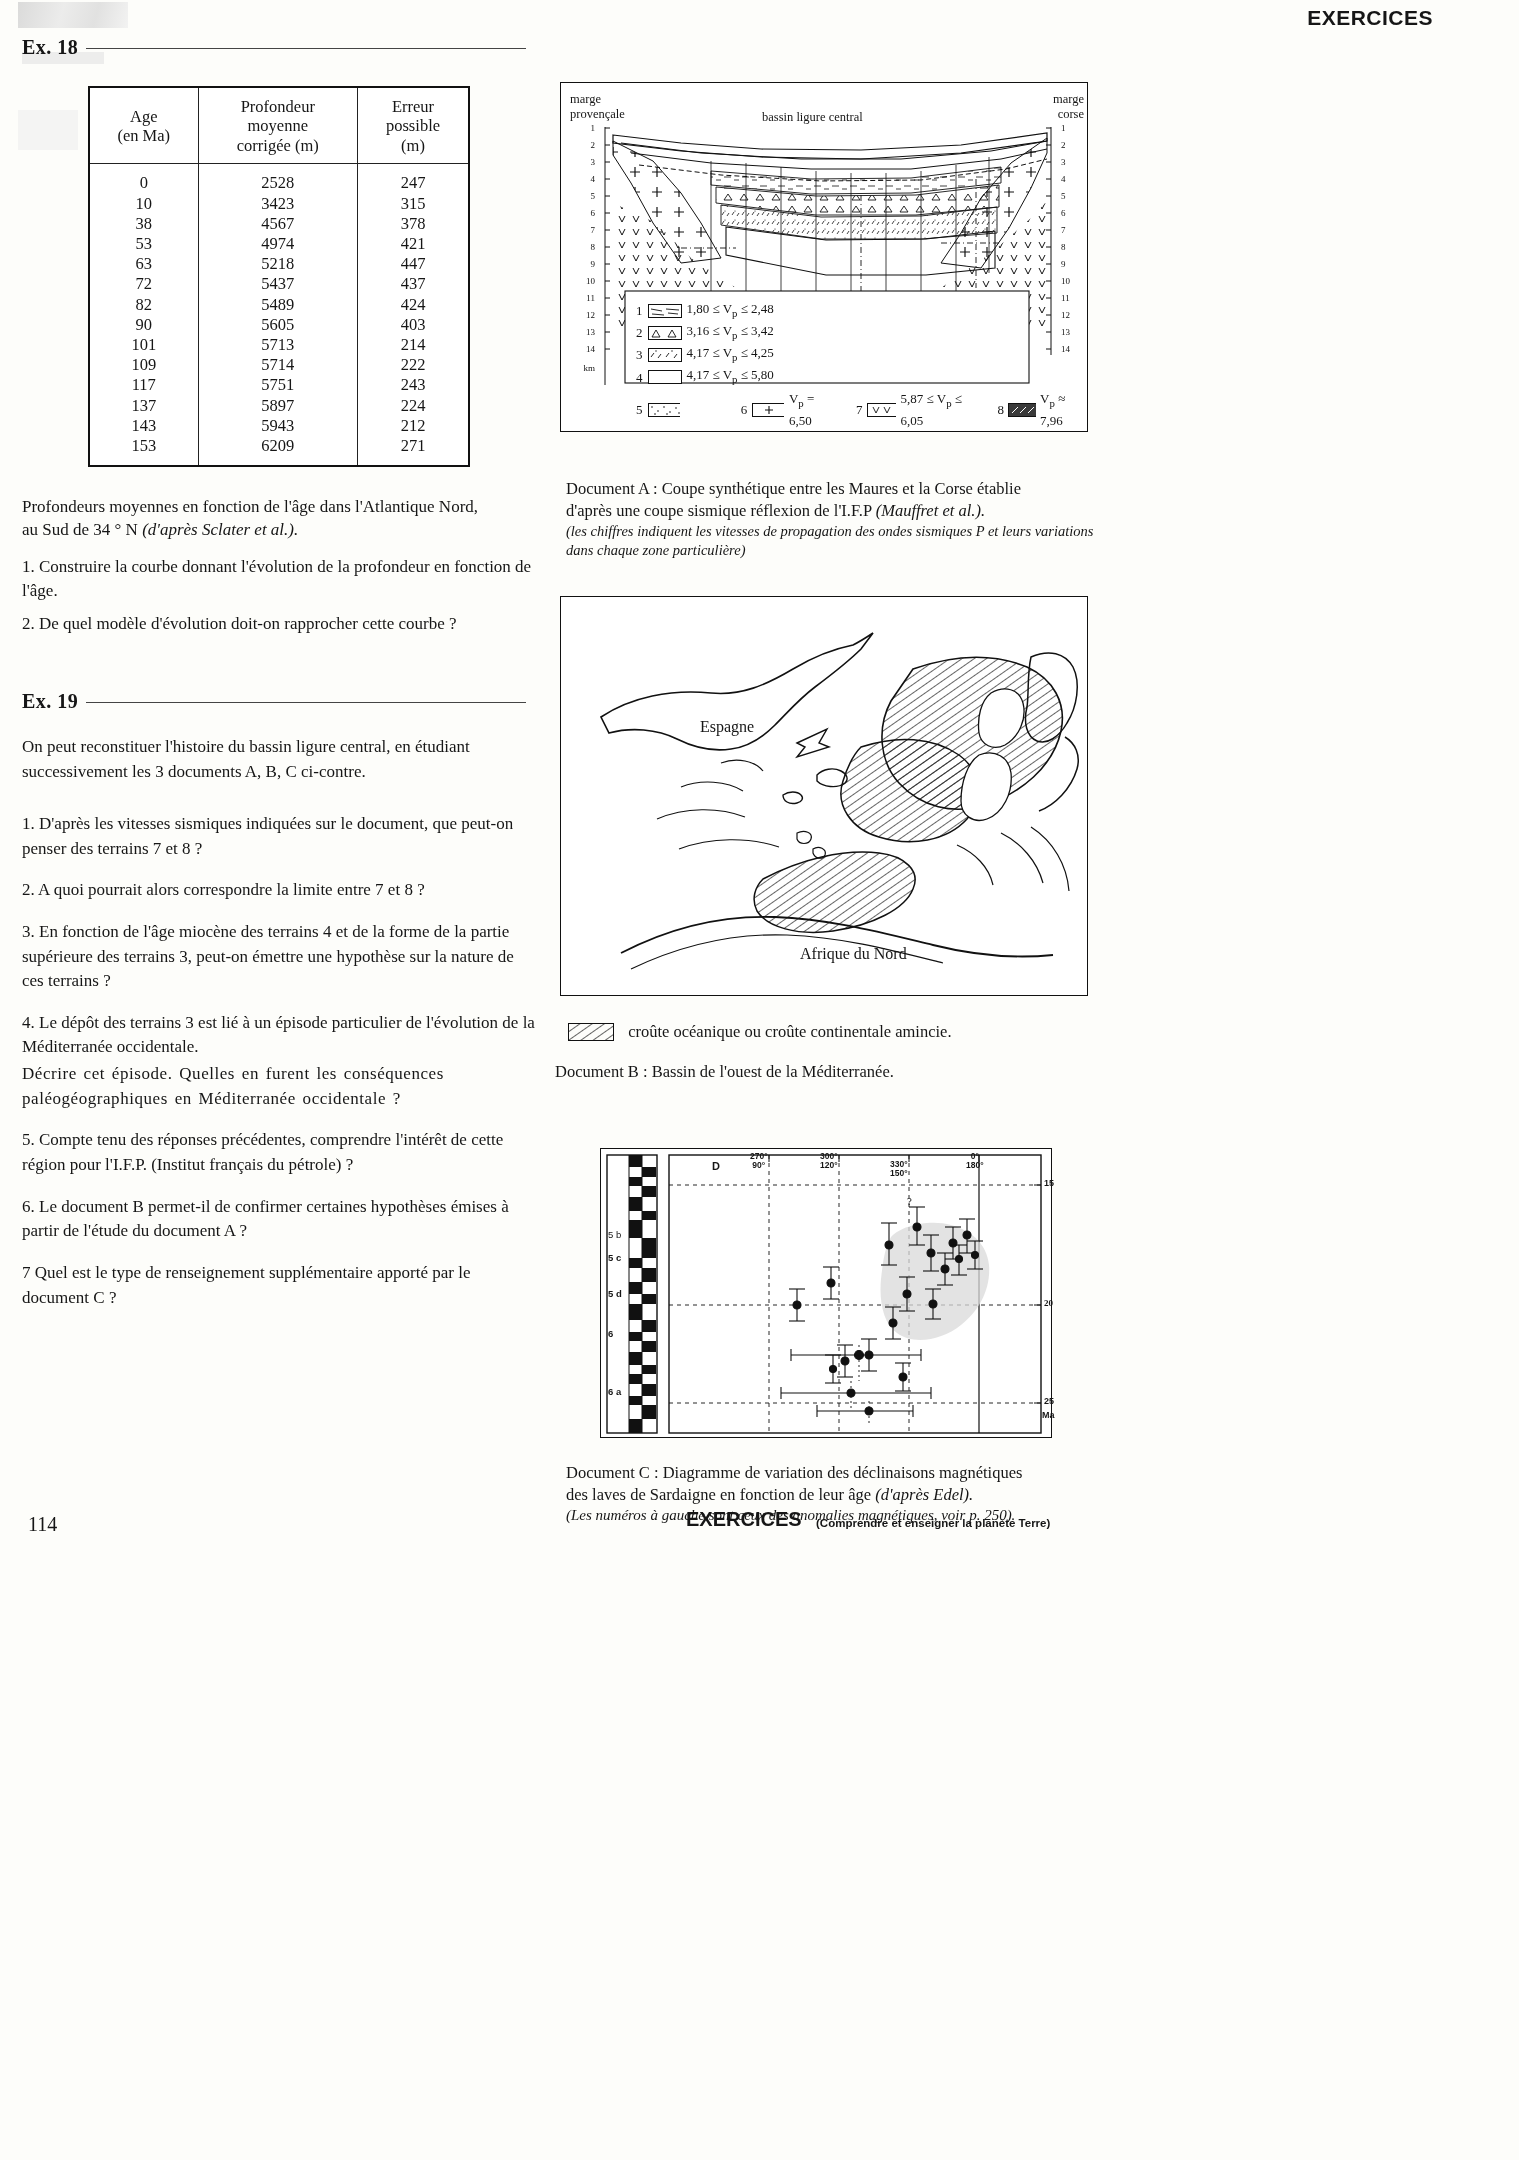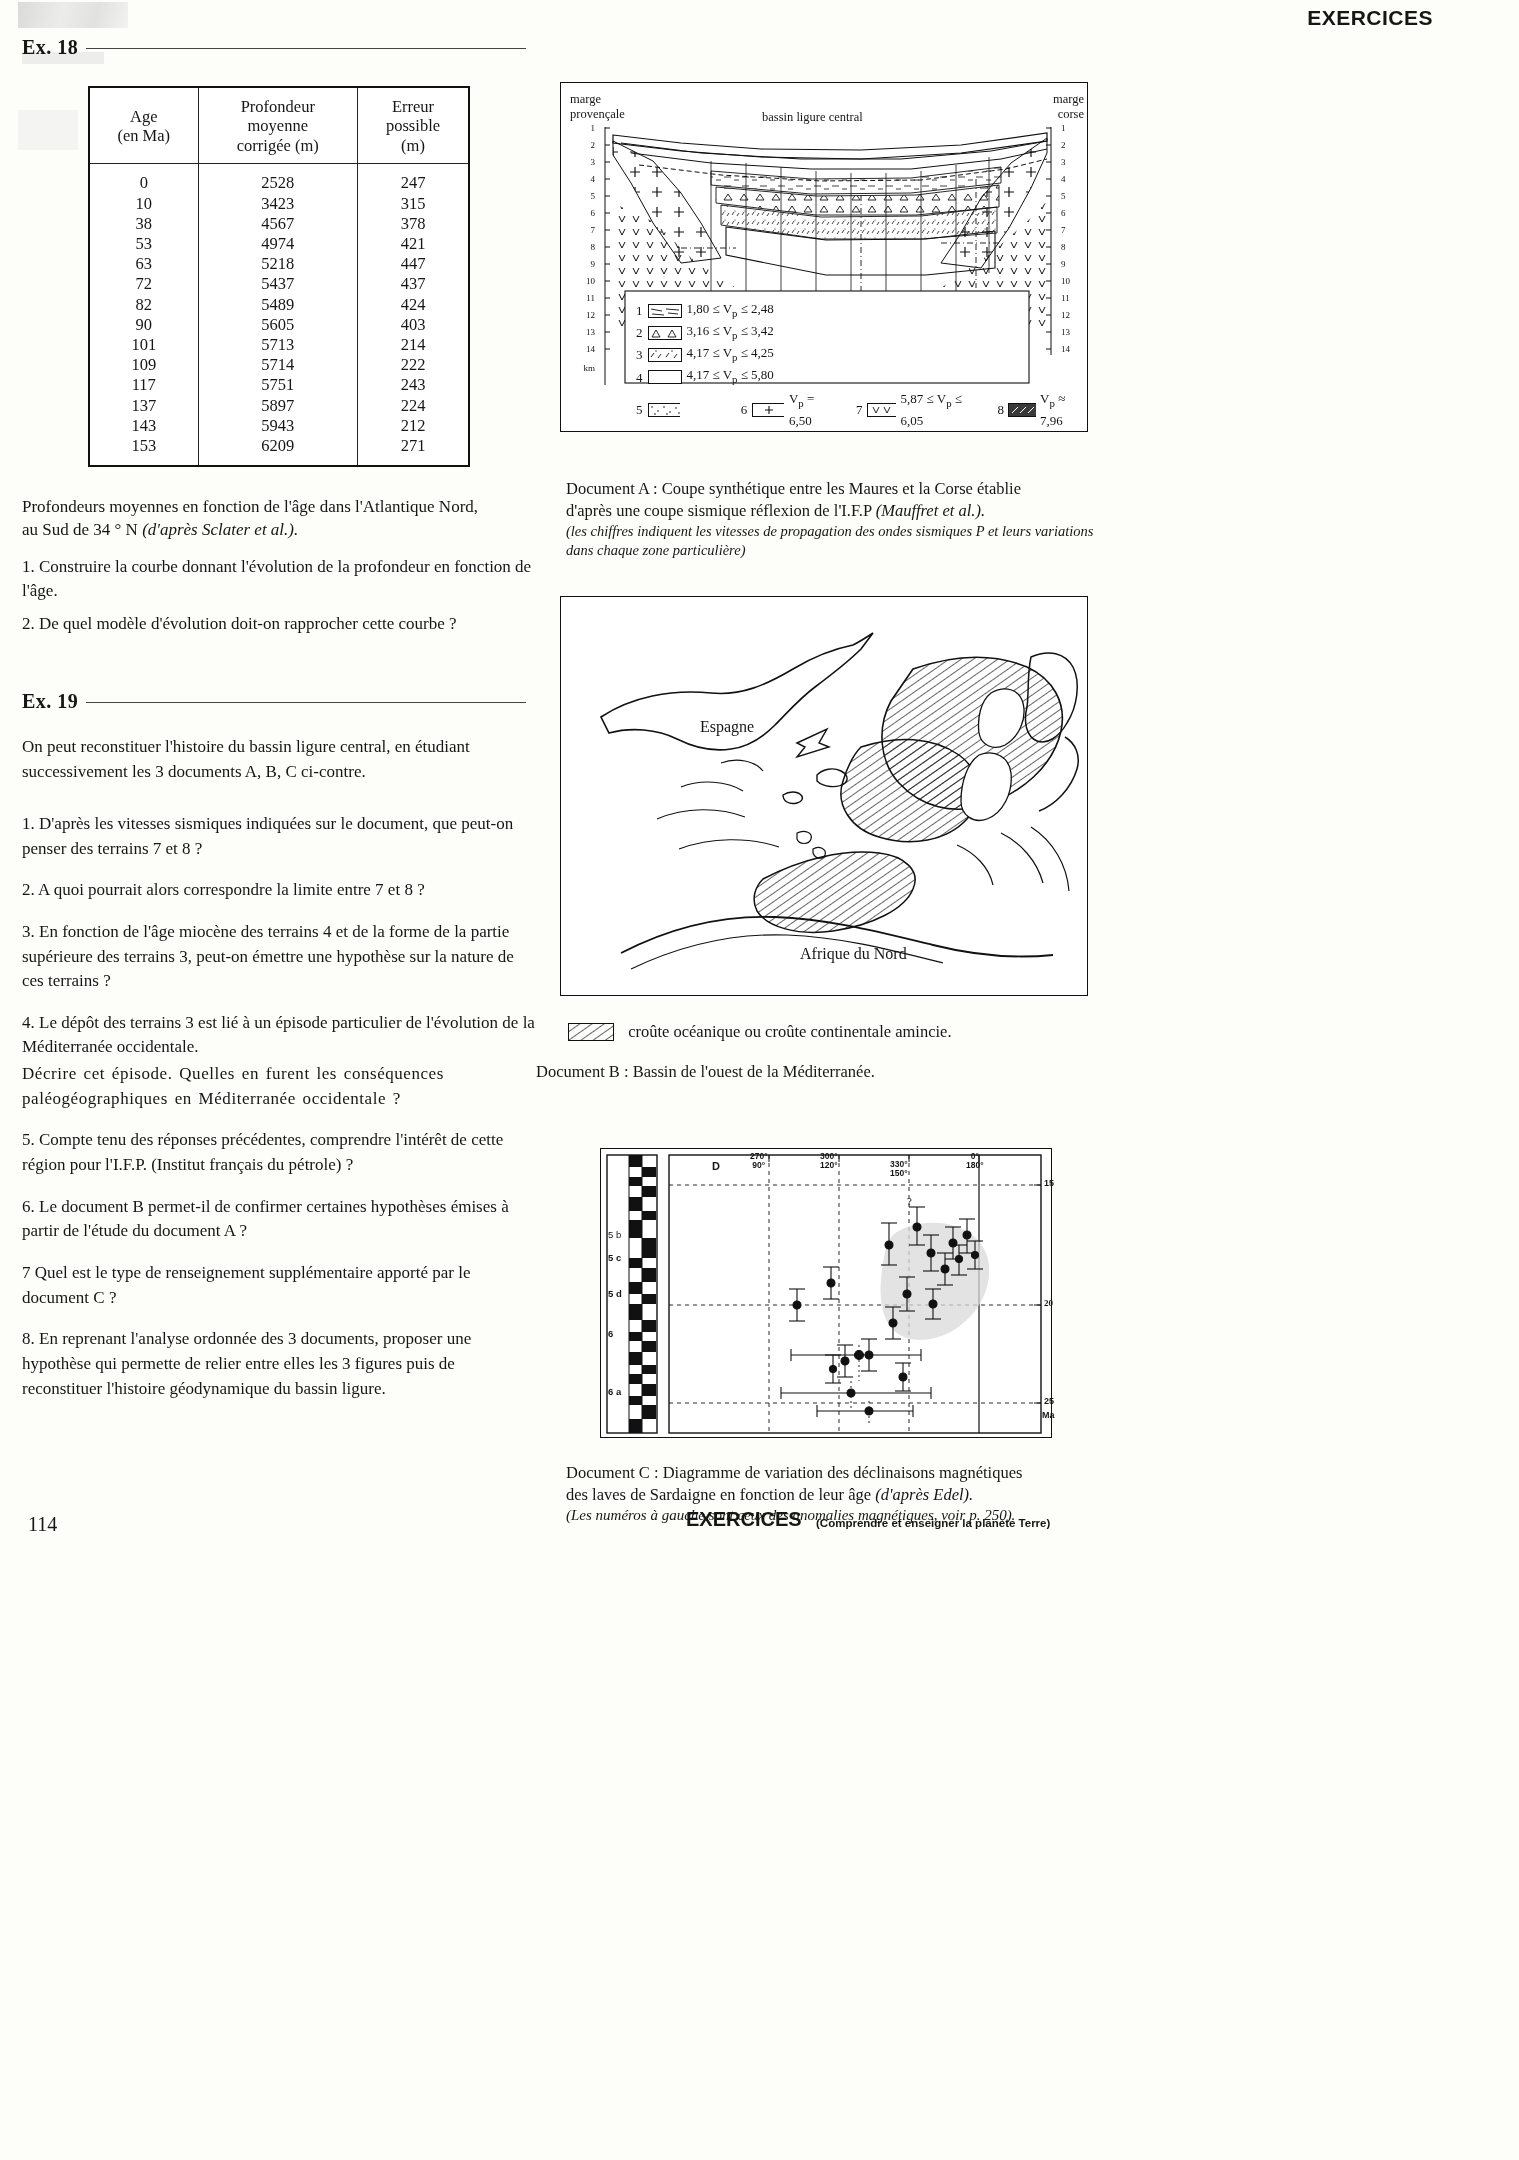--- a/index.html
+++ b/index.html
@@ -92,21 +92,21 @@
 
   .capA { position:absolute; left:566px; top:478px; width:528px; font-size:16.5px; line-height:1.32; }
   .capA .it { font-style:italic; }
   .capA .small-it { font-style:italic; font-size:14.5px; }
 
   .figB {
     position:absolute; left:560px; top:596px; width:528px; height:400px;
     border:1.4px solid #111; background:#fff; overflow:hidden;
   }
   .legB { position:absolute; left:568px; top:1022px; width:520px; font-size:16.5px; }
-  .capB { position:absolute; left:536px; top:1062px; width:520px; font-size:16.5px; }
+  .capB { position:absolute; left:555px; top:1062px; width:520px; font-size:16.5px; }
 
   .figC {
     position:absolute; left:600px; top:1148px; width:452px; height:290px;
     border:1.4px solid #111; background:#fff; overflow:hidden;
   }
   .capC { position:absolute; left:566px; top:1462px; width:530px; font-size:16.5px; line-height:1.32; }
   .capC .it { font-style:italic; }
   .capC .small-it { font-style:italic; font-size:15px; }
 
   
@@ -246,21 +246,20 @@
 
   <div class="qlist19">
       <p>1. D'après les vitesses sismiques indiquées sur le document, que peut-on penser des terrains 7 et 8 ?</p>
       <p>2. A quoi pourrait alors correspondre la limite entre 7 et 8 ?</p>
       <p>3. En fonction de l'âge miocène des terrains 4 et de la forme de la partie supérieure des terrains 3, peut-on émettre une hypothèse sur la nature de ces terrains ?</p>
       <p style="margin-bottom: 2px;">4. Le dépôt des terrains 3 est lié à un épisode particulier de l'évolution de la Méditerranée occidentale.</p>
       <p class="spaced">Décrire cet épisode. Quelles en furent les conséquences paléogéographiques en Méditerranée occidentale ?</p>
       <p>5. Compte tenu des réponses précédentes, comprendre l'intérêt de cette région pour l'I.F.P. (Institut français du pétrole) ?</p>
       <p>6. Le document B permet-il de confirmer certaines hypothèses émises à partir de l'étude du document A ?</p>
       <p>7 Quel est le type de renseignement supplémentaire apporté par le document C ?</p>
-      <p>8. En reprenant l'analyse ordonnée des 3 documents, proposer une hypothèse qui permette de relier entre elles les 3 figures puis de reconstituer l'histoire géodynamique du bassin ligure.</p>
     </div>
 
   <div class="figA">
     <svg width="528" height="350" viewBox="0 0 528 350">
       <defs>
         <pattern id="pDots" width="7" height="7" patternUnits="userSpaceOnUse">
           <circle cx="2" cy="2" r="0.7" fill="#111"></circle>
             <circle cx="5.5" cy="5" r="0.7" fill="#111"></circle>
         </pattern>
         <pattern id="pVee" width="14" height="13" patternUnits="userSpaceOnUse">

